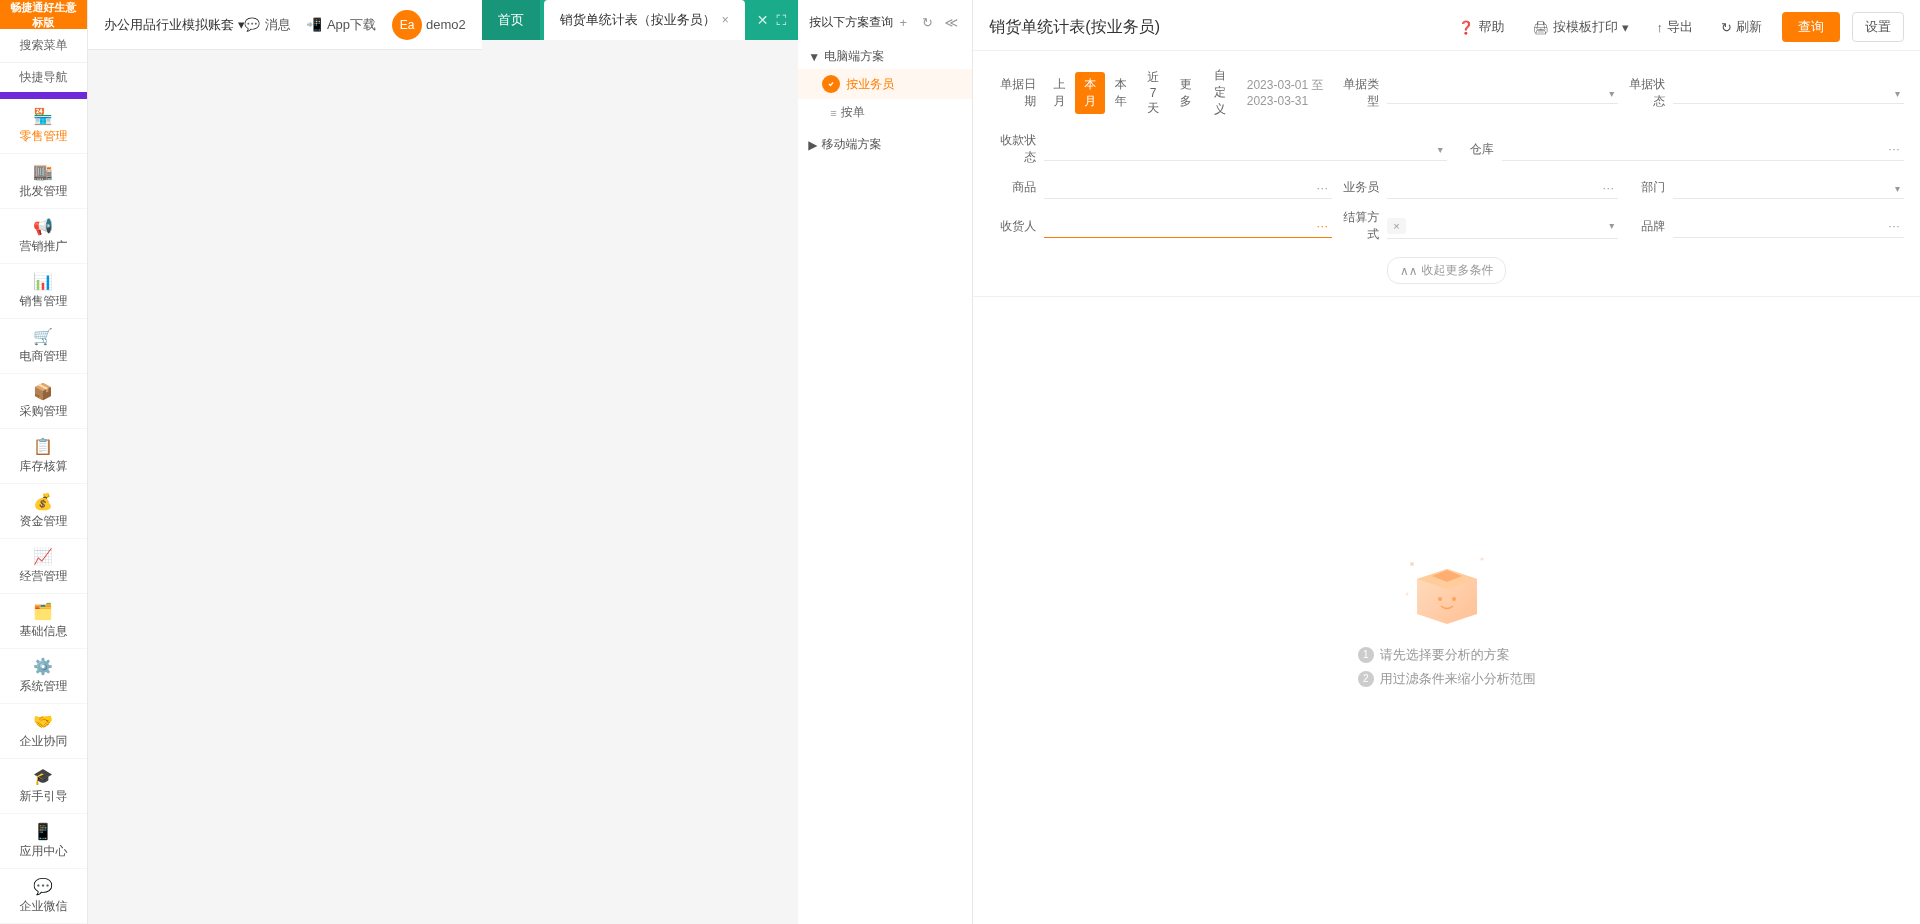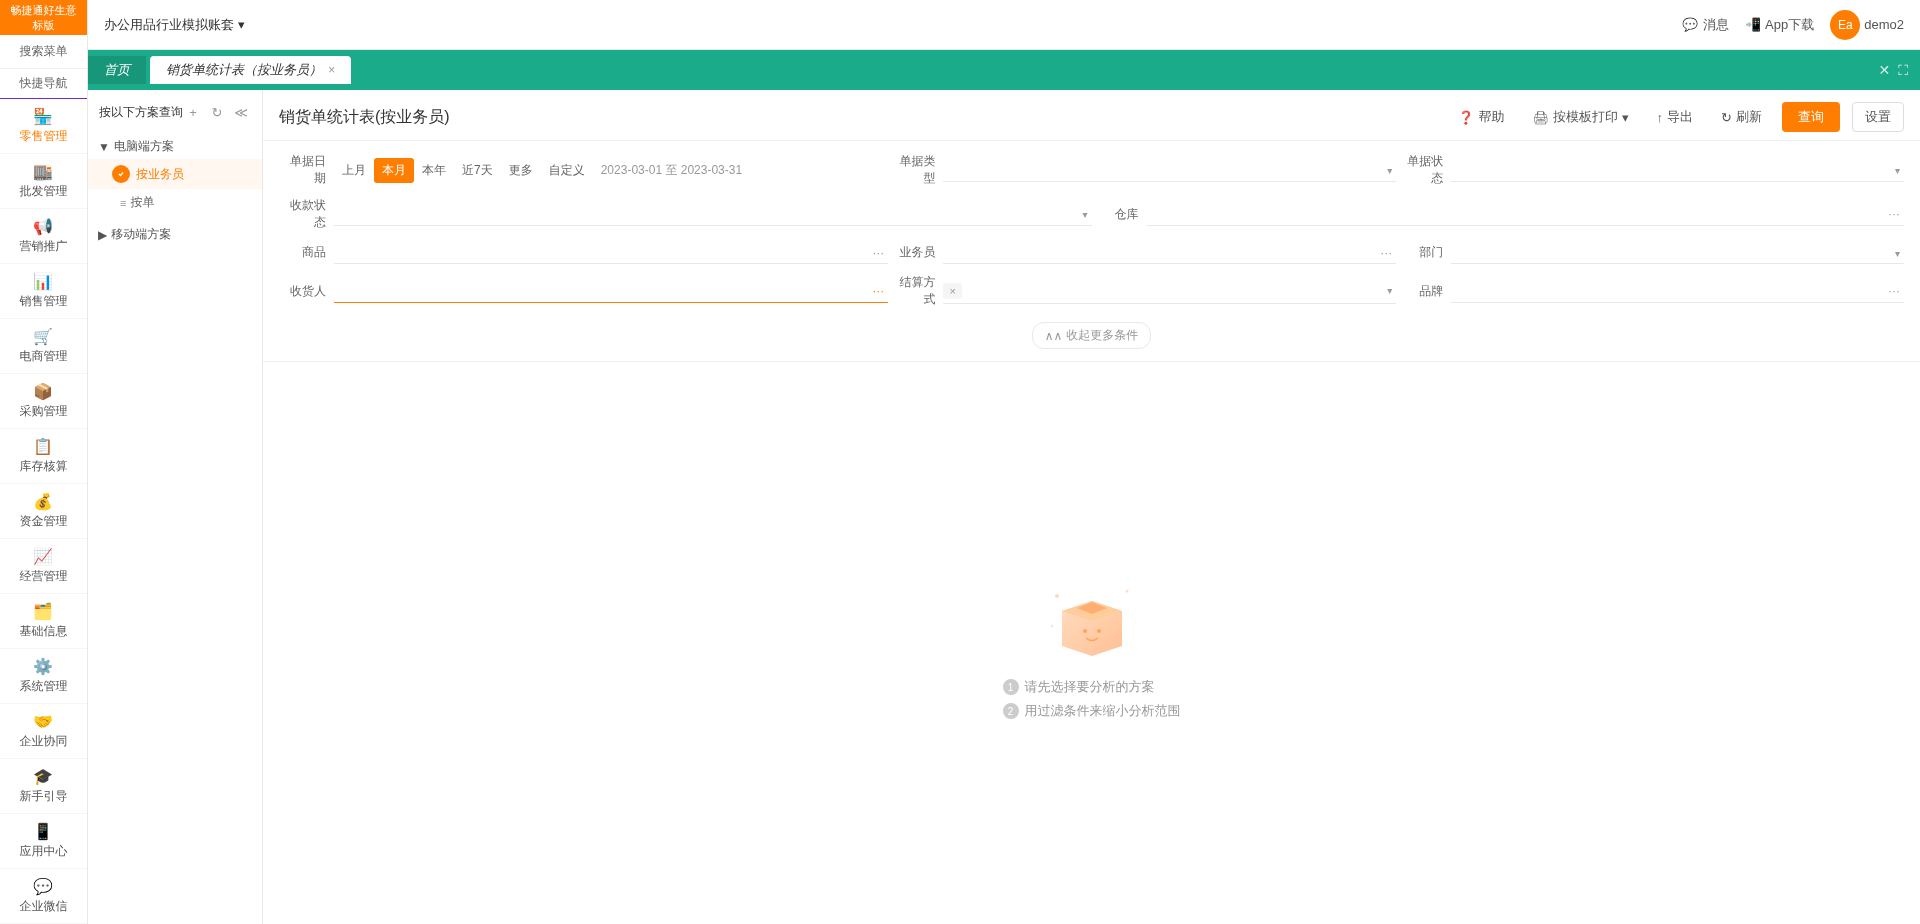--- a/index.html
+++ b/index.html
@@ -14,20 +14,21 @@
       flex-direction: column;
       height: 924px;
       flex-shrink: 0;
     }
     .sidebar-logo {
       background: #ff7d00;
       height: 50px;
       display: flex;
       justify-content: center;
       flex-direction: column;
+      font-weight: bold;
     }
     .sidebar-logo-text {
       color: #fff;
       font-size: 11px;
       line-height: 1.3;
       text-align: center;
     }
     .sidebar-search {
       padding: 8px 6px;
       font-size: 12px;
@@ -35,21 +36,21 @@
       text-align: center;
       cursor: pointer;
       border-bottom: 1px solid #f0f0f0;
     }
     .sidebar-nav-title {
       padding: 6px 16px;
       font-size: 12px;
       color: #666;
       text-align: center;
       cursor: pointer;
-      border-bottom: 1px solid #6d28d9;
+      border-bottom: 7px solid #6d28d9;
     }
     .sidebar-item {
       padding: 8px 4px;
       text-align: center;
       font-size: 12px;
       color: #555;
       cursor: pointer;
       border-bottom: 1px solid #f5f5f5;
       display: flex;
       flex-direction: column;
@@ -59,21 +60,20 @@
     .sidebar-item.active { color: #ff7d00; }
     .sidebar-item .item-icon {
       font-size: 16px;
       color: inherit;
     }
 
     
     .main {
       flex: 1;
       display: flex;
-      flex-direction: column;
       height: 924px;
       overflow: hidden;
     }
 
     
     .topbar {
       height: 50px;
       background: #fff;
       border-bottom: 1px solid #e8e8e8;
       display: flex;
@@ -121,29 +121,28 @@
 
     
     .tabbar {
       height: 40px;
       background: #1aab8a;
       display: flex;
       align-items: center;
       padding: 0 0;
     }
     .tab {
-      height: 28px;
+      height: 40px;
       display: flex;
       align-items: center;
       padding: 0 16px;
       font-size: 13px;
       cursor: pointer;
       gap: 6px;
       color: rgba(255,255,255,0.8);
-      font-style: italic;
     }
     .tab.home {
       background: #17967a;
       color: #fff;
     }
     .tab.active {
       background: #fff;
       color: #333;
       border-radius: 4px 4px 0 0;
       margin-left: 4px;

